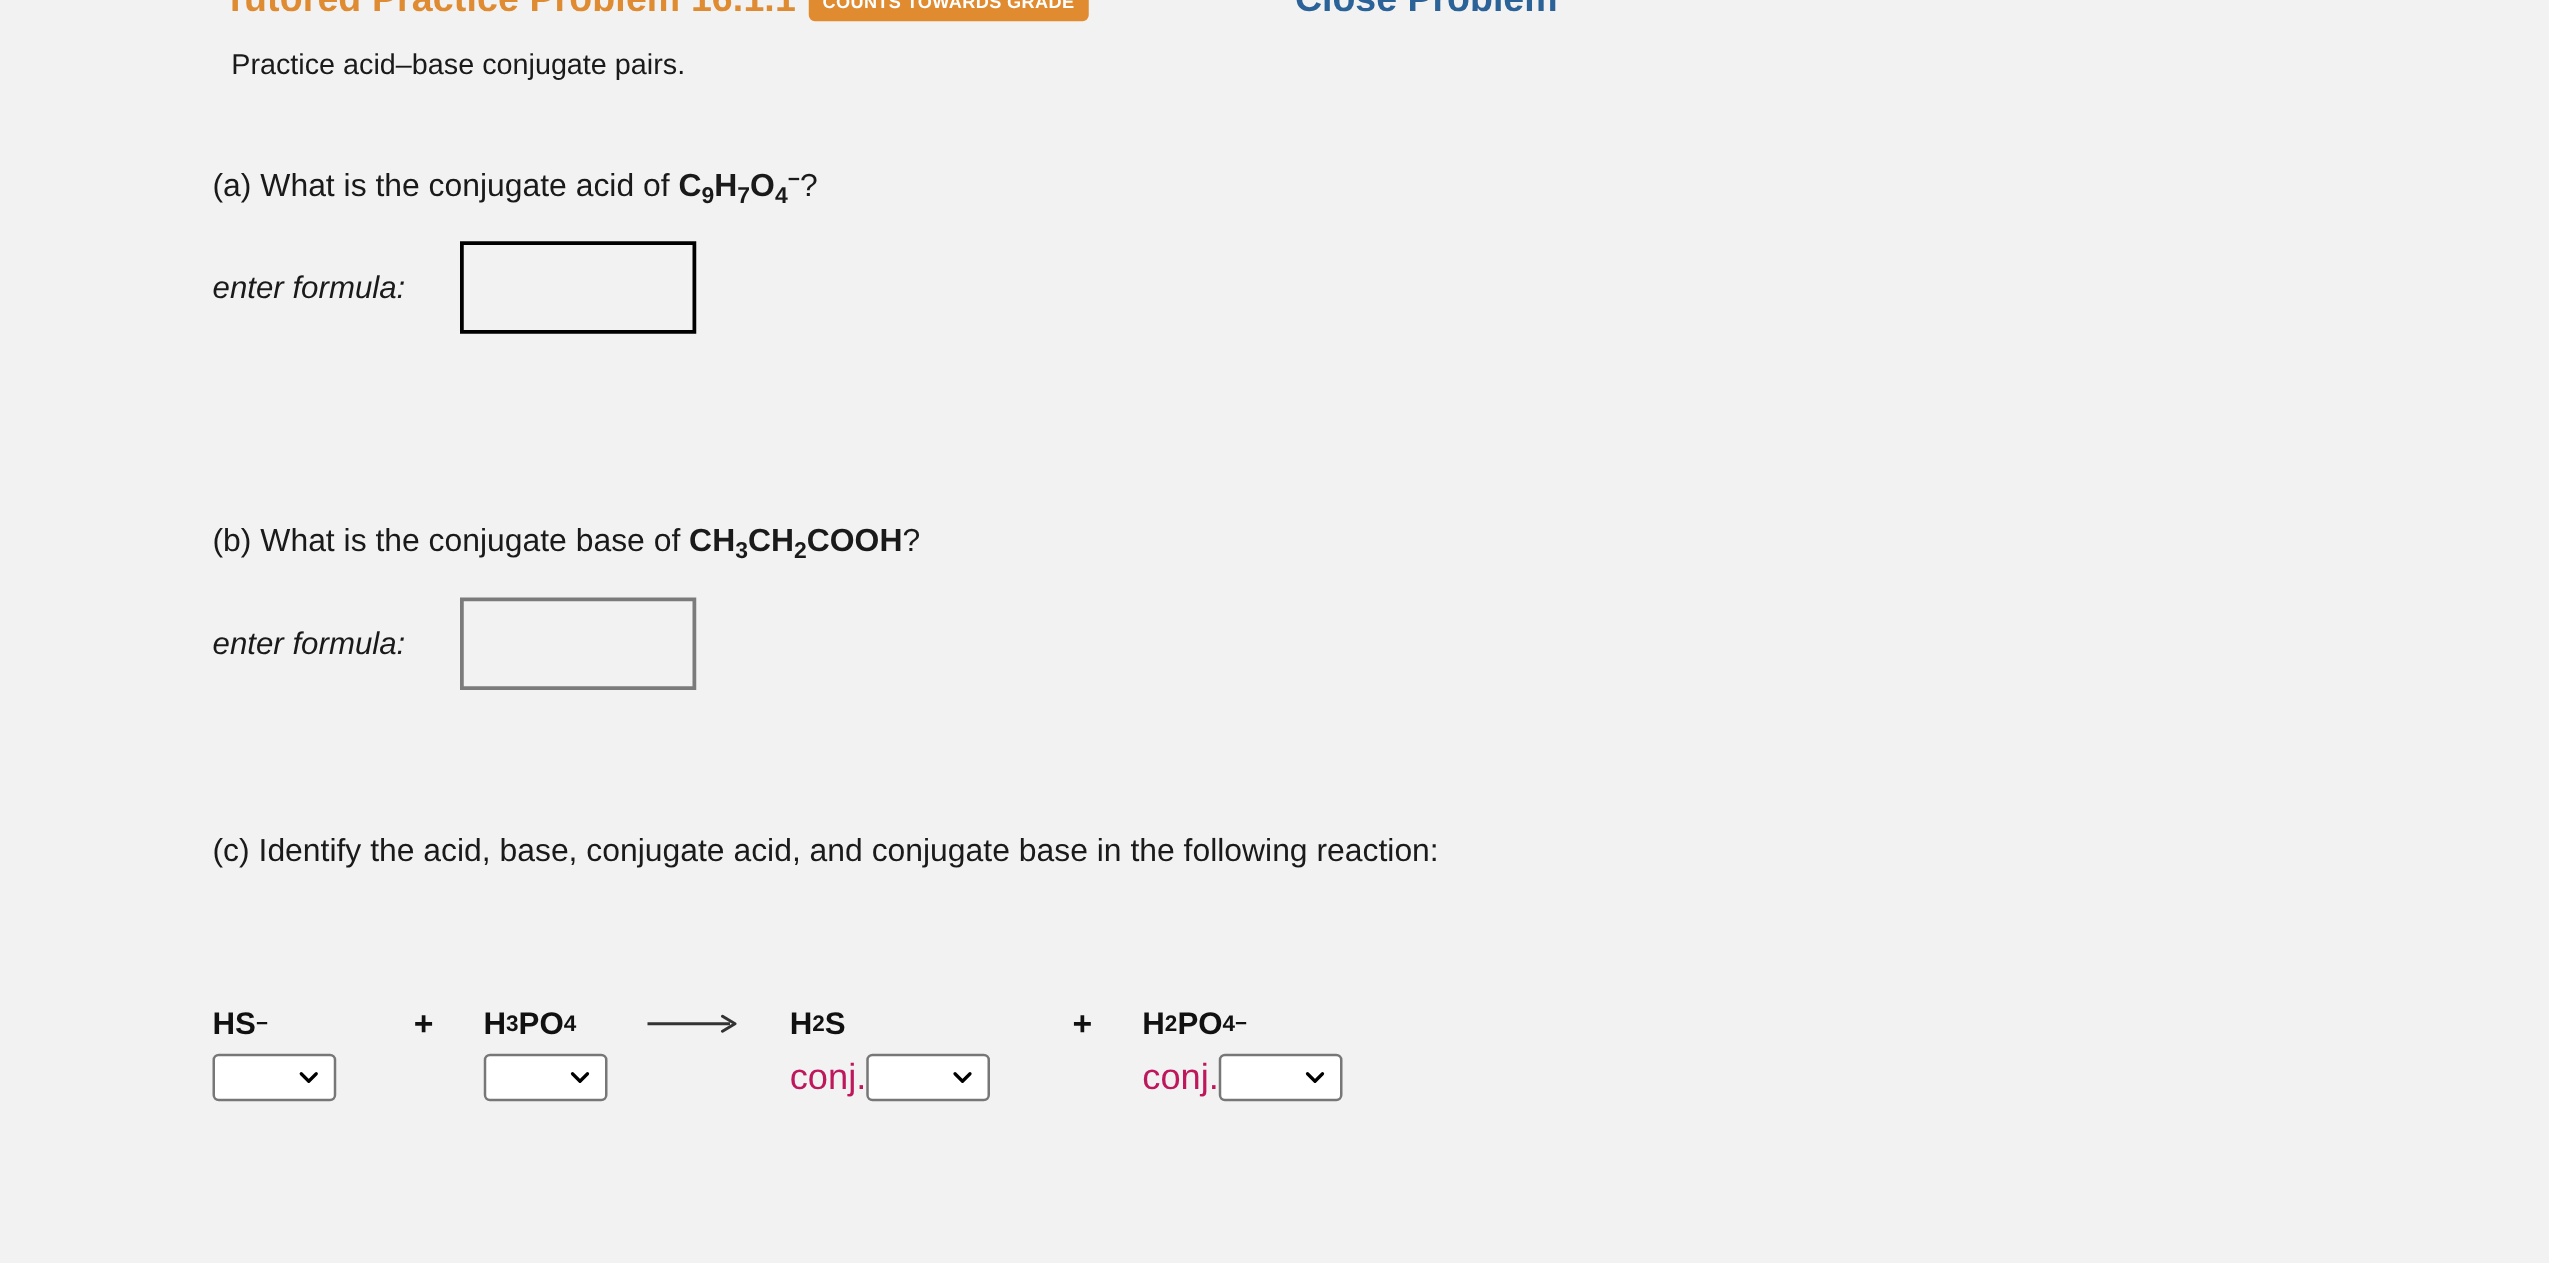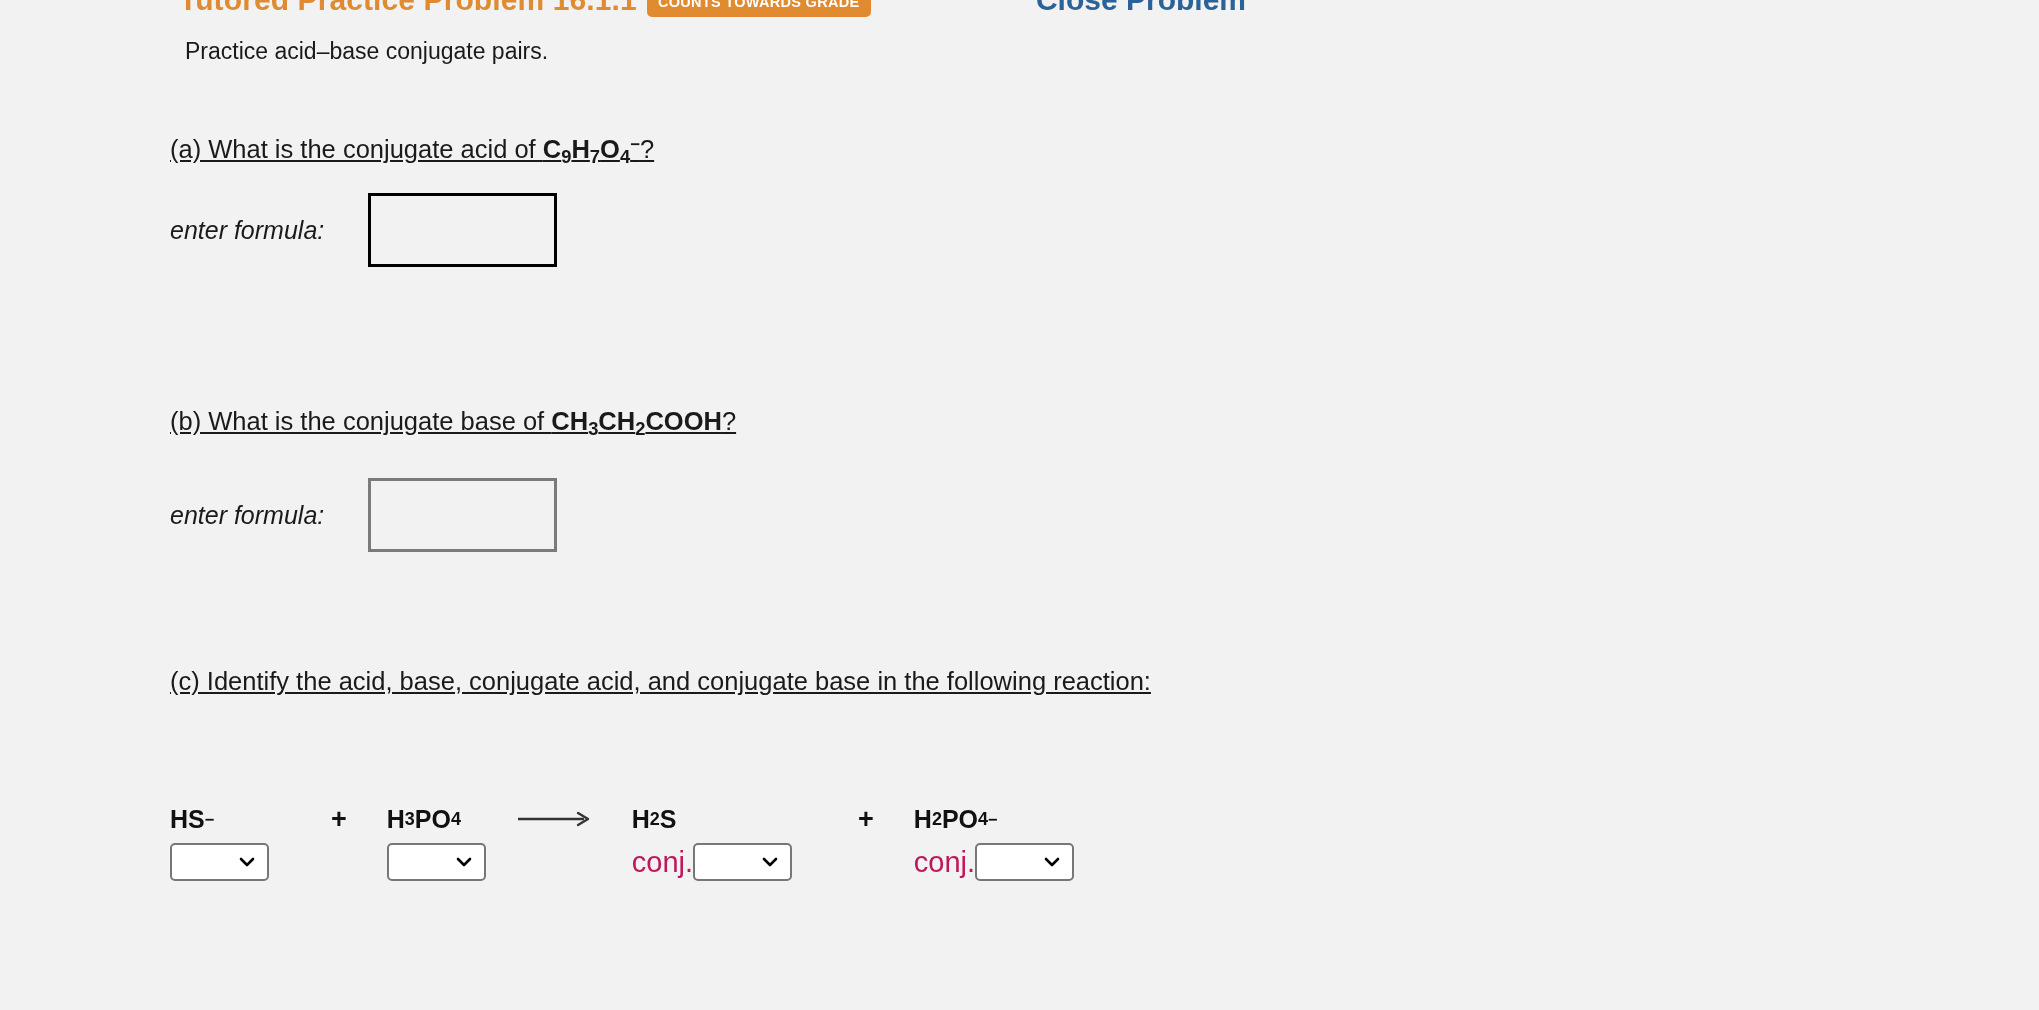--- a/index.html
+++ b/index.html
@@ -73,27 +73,26 @@
   }
 
   
   .question {
     position: absolute;
     left: 170px;
     font-size: 25.5px;
     line-height: 34px;
     color: #1a1a1a;
     white-space: nowrap;
-    text-decoration: underline;
   }
   .question .formula {
     font-weight: bold;
   }
   .q-a { top: 132px; }
-  .q-b { top: 404px; }
+  .q-b { top: 416px; }
   .q-c { top: 664px; }
 
   .answer-row {
     position: absolute;
     left: 170px;
     display: flex;
     align-items: center;
   }
   .answer-a { top: 193px; }
   .answer-b { top: 478px; }

